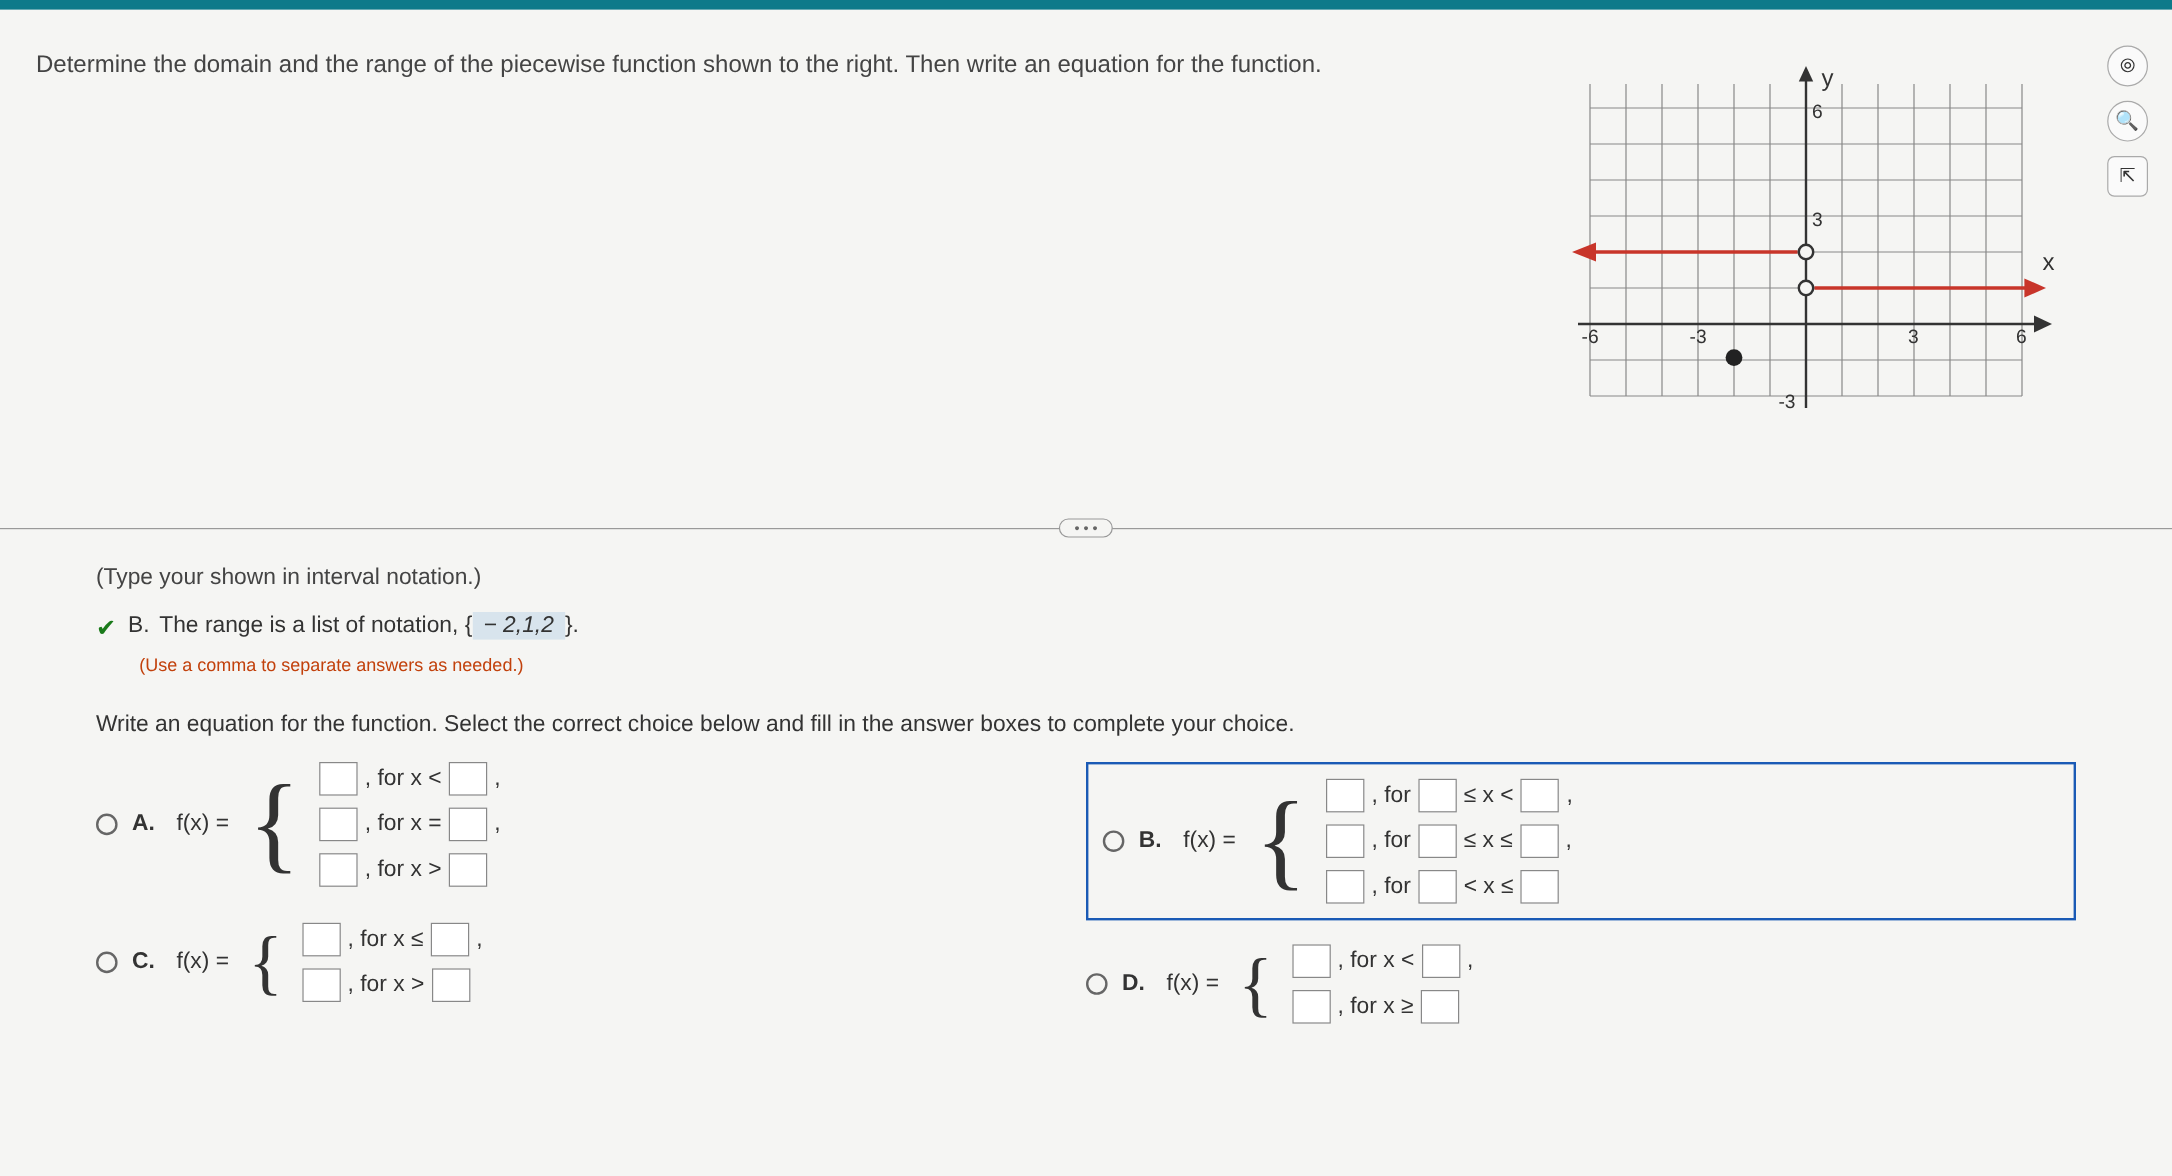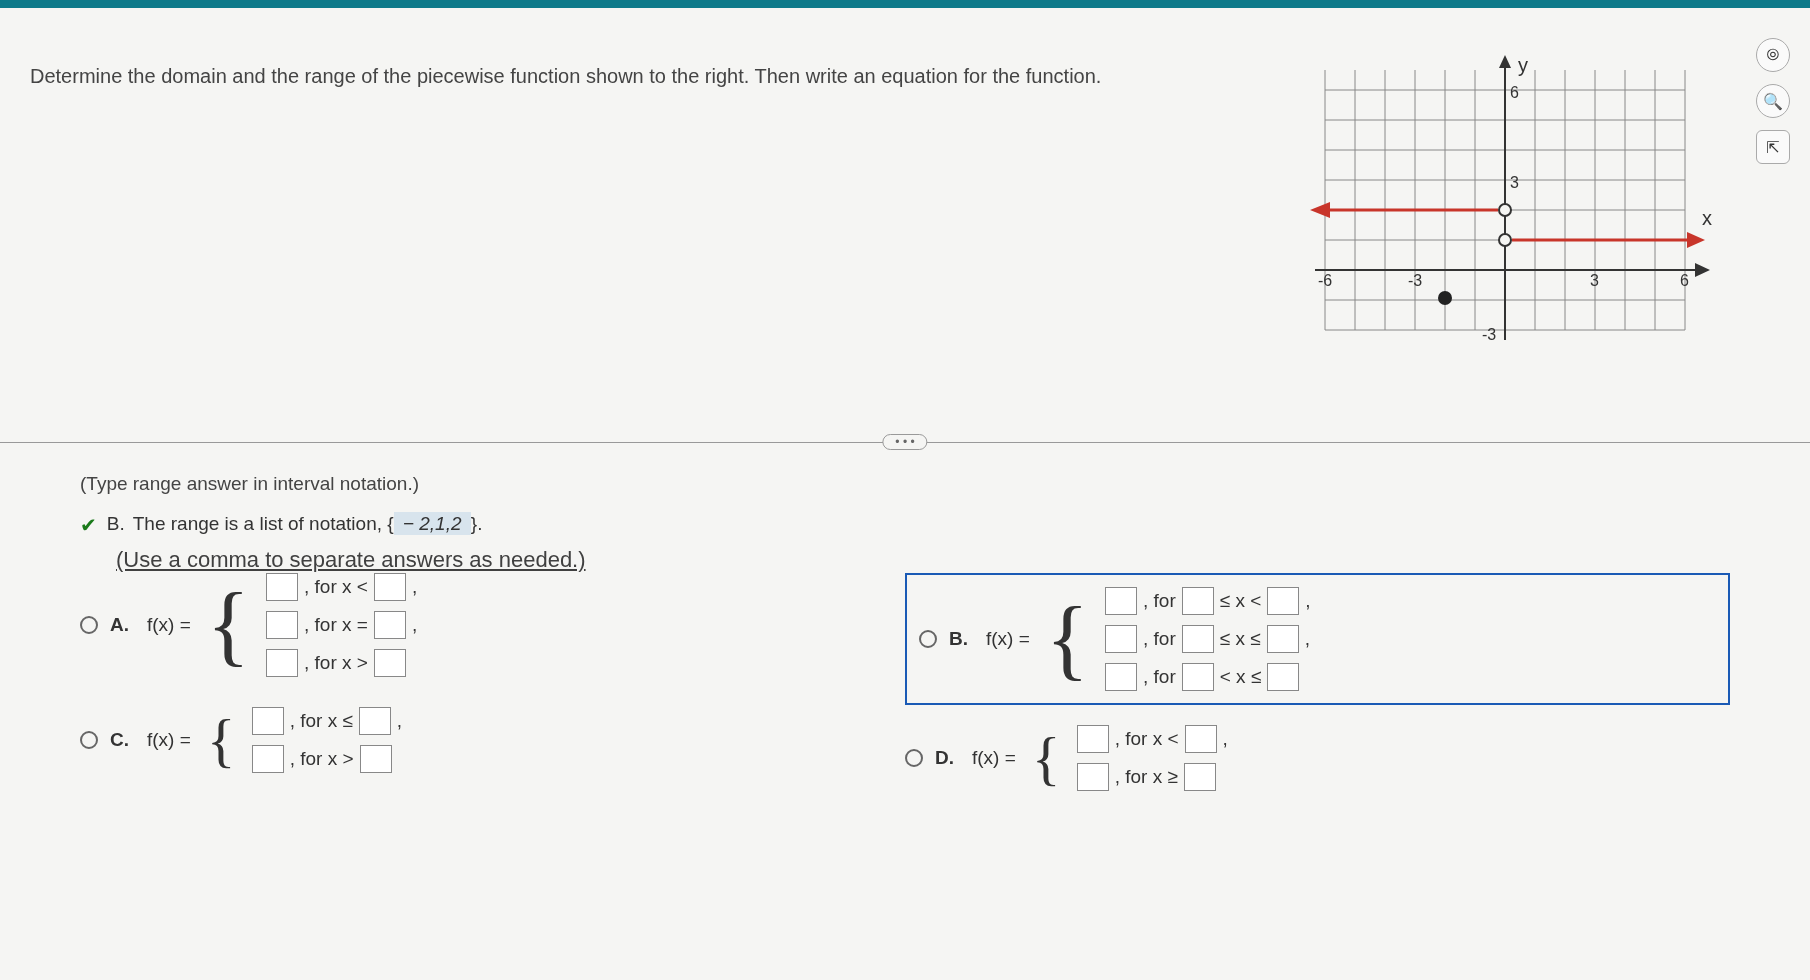--- a/index.html
+++ b/index.html
@@ -1,31 +1,31 @@
 <!DOCTYPE html>
 <html><head>
 <meta charset="utf-8">
 <style>
 * { box-sizing: border-box; margin: 0; padding: 0; }
 body { font-family: Arial, sans-serif; background: #f5f5f3; color: #333; width: 1810px; height: 980px; position: relative; }
 .teal-bar { background: #0e7a8a; height: 8px; width: 100%; }
-.content { padding: 12px 30px; margin-top: 42px; }
+.content { padding: 32px 30px; }
 .question-text { font-size: 20px; color: #444; line-height: 1.4; max-width: 1100px; }
 .graph-area { position: absolute; top: 50px; right: 90px; width: 430px; height: 300px; }
 .side-buttons { position: absolute; top: 38px; right: 20px; display: flex; flex-direction: column; gap: 12px; }
 .side-btn { width: 34px; height: 34px; border: 1px solid #aaa; border-radius: 50%; background: #fafafa; display: flex; align-items: center; justify-content: center; font-size: 16px; cursor: pointer; }
 .side-btn.square { border-radius: 6px; }
 .divider { margin-top: 340px; border: none; border-top: 1px solid #999; position: relative; }
 .ellipsis-pill { position: absolute; left: 50%; transform: translate(-50%, -50%); background: #f5f5f3; border: 1px solid #999; border-radius: 12px; padding: 0 12px; font-size: 12px; color: #666; top: 0; }
 .answer-area { padding: 30px 80px; }
 .hint { font-size: 19px; color: #444; margin-bottom: 18px; }
 .choice-row { display: flex; align-items: flex-start; gap: 8px; margin-bottom: 10px; font-size: 19px; }
 .checkmark { color: #1a7a1a; font-size: 20px; margin-right: 2px; }
 .range-fill { background: #d8e4ed; padding: 1px 4px; font-style: italic; }
-.sub-hint { font-size: 22px; color: #404040; margin-left: 36px; text-decoration: underline; }
+.sub-hint { font-size: 15px; color: #c2410c; margin-left: 36px; }
 .eq-prompt { font-size: 19px; color: #333; margin: 30px 0 20px 0; }
 .opt { display: flex; align-items: center; gap: 12px; font-size: 19px; }
 .radio { width: 18px; height: 18px; border: 2px solid #666; border-radius: 50%; display: inline-block; flex-shrink: 0; }
 .opt-label { font-weight: bold; margin-right: 6px; }
 .brace { font-size: 90px; font-weight: 100; line-height: 0.8; margin: 0 4px; font-family: 'Times New Roman', serif; }
 .brace.small { font-size: 60px; }
 .cases { display: flex; flex-direction: column; gap: 10px; }
 .case-line { display: flex; align-items: center; gap: 6px; }
 .box { width: 32px; height: 28px; border: 1px solid #888; background: #fff; display: inline-block; }
 .selected-box { border: 2px solid #1a5ab5; padding: 12px; }
@@ -109,31 +109,32 @@
   <div class="side-btn">🔍</div>
   <div class="side-btn square">⇱</div>
 </div>
 
 <div style="position:relative;">
   <hr class="divider">
   <span class="ellipsis-pill">• • •</span>
 </div>
 
 <div class="answer-area">
-  <p class="hint">(Type range answer in interval notation.)</p>
+  <p class="hint">(Type your shown in interval notation.)</p>
 
   <div class="choice-row">
     <span class="checkmark">✔</span>
     <span>B.</span>
     <span>
       <span>The range is a list of notation, {</span><span class="range-fill"> − 2,1,2 </span><span>}.</span>
     </span>
   </div>
   <p class="sub-hint">(Use a comma to separate answers as needed.)</p>
 
+  <p class="eq-prompt">Write an equation for the function. Select the correct choice below and fill in the answer boxes to complete your choice.</p>
 
   <div class="opt-wrapper">
     <div class="col-left">
 
       <div class="opt" style="margin-bottom:30px;">
         <span class="radio"></span>
         <span class="opt-label">A.</span>
         <span>f(x) =</span>
         <span class="brace">{</span>
         <div class="cases">

